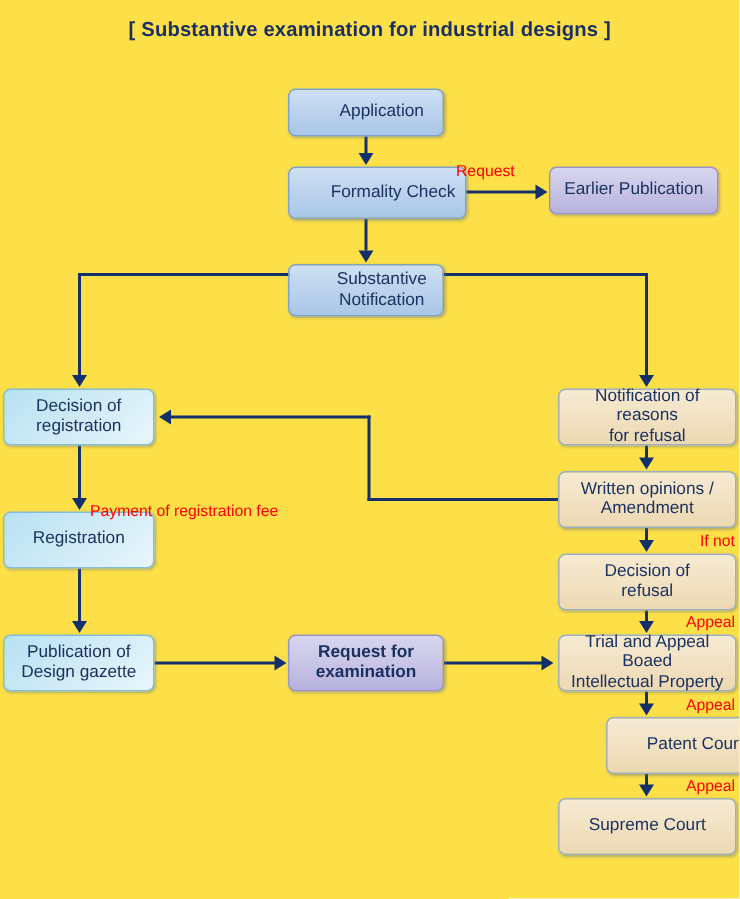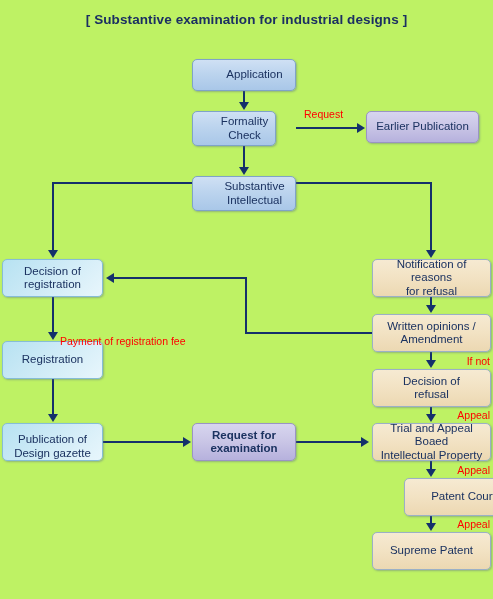--- a/index.html
+++ b/index.html
@@ -7,21 +7,21 @@
     padding: 0;
     background: #ffffff;
   }
   body {
     font-family: "Liberation Sans", sans-serif;
   }
   #page {
     position: relative;
     width: 493px;
     height: 599px;
-    background: #bef264;
+    background: #fde047;
     overflow: hidden;
   }
   #title {
     position: absolute;
     left: 0;
     top: 12px;
     width: 493px;
     text-align: center;
     font-size: 13.5px;
     font-weight: bold;
@@ -162,47 +162,47 @@
   <div class="ln v" style="left:430px; top:461px; height:9px;"></div>
   <div class="arw down" style="left:426px; top:469px;"></div>
 
   <div class="ln v" style="left:430px; top:516px; height:9px;"></div>
   <div class="arw down" style="left:426px; top:523px;"></div>
 
   <div class="node blue" style="left:192px; top:59px; width:104px; height:32px;">
     <span>Application</span>
   </div>
 
-  <div class="node blue" style="left:192px; top:111px; width:84px; height:35px;">
+  <div class="node blue" style="left:192px; top:111px; width:119px; height:35px;">
     <span>Formality Check</span>
   </div>
 
   <div class="node purple" style="left:366px; top:111px; width:113px; height:32px;">
     <span>Earlier Publication</span>
   </div>
 
   <div class="node blue" style="left:192px; top:176px; width:104px; height:35px;">
     <div>
       <span>Substantive</span>
-      <span>Intellectual</span>
+      <span>Notification</span>
     </div>
   </div>
 
   <div class="node cyan" style="left:2px; top:259px; width:101px; height:38px;">
     <div>
       <span>Decision of</span>
       <span>registration</span>
     </div>
   </div>
 
   <div class="node cyan" style="left:2px; top:341px; width:101px; height:38px;">
     <span>Registration</span>
   </div>
 
-  <div class="node cyan" style="left:2px; top:423px; width:101px; height:38px;align-items:flex-end;">
+  <div class="node cyan" style="left:2px; top:423px; width:101px; height:38px;">
     <div>
       <span>Publication of</span>
       <span>Design gazette</span>
     </div>
   </div>
 
   <div class="node purple" style="left:192px; top:423px; width:104px; height:38px;font-weight:bold;">
     <div>
       <span>Request for</span>
       <span>examination</span>
@@ -235,21 +235,21 @@
       <span>Trial and Appeal Boaed</span>
       <span>Intellectual Property</span>
     </div>
   </div>
 
   <div class="node tan" style="left:372px; top:478px; width:119px; height:38px;margin-left:32px;">
     <span>Patent Court</span>
   </div>
 
   <div class="node tan" style="left:372px; top:532px; width:119px; height:38px;">
-    <span>Supreme Patent</span>
+    <span>Supreme Court</span>
   </div>
 
   <div class="elabel" style="left:304px; top:108px;">Request</div>
 
   <div class="elabel" style="left:60px; top:311px;margin-top:24px;">Payment of registration fee</div>
 
   <div class="elabel r" style="left:456px; top:355px; width:34px;">If not</div>
 
   <div class="elabel r" style="left:446px; top:409px; width:44px;">Appeal</div>
 

